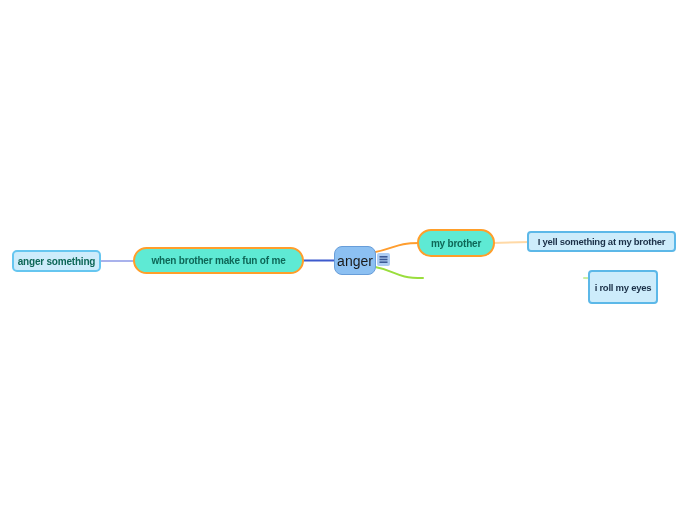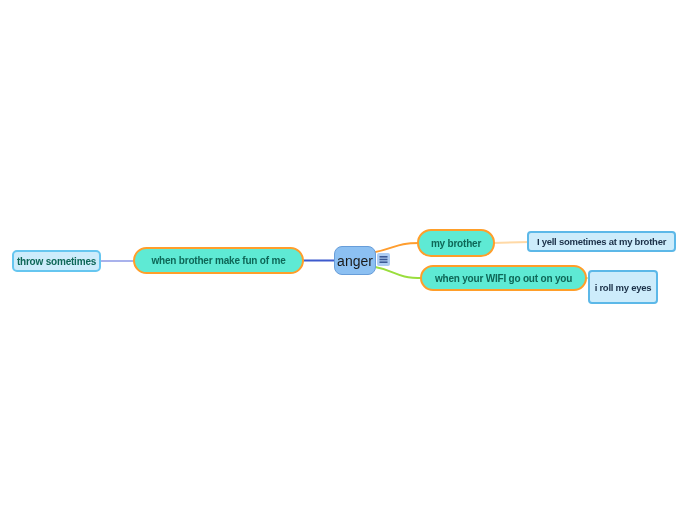--- a/index.html
+++ b/index.html
@@ -93,21 +93,21 @@
     <path d="M 371 253 C 398 248 394 243 420 243" fill="none" stroke-width="2" stroke-linecap="round" stroke="#ff9d2e"></path>
 
     <path d="M 492 243 L 530 242" fill="none" stroke-width="2" stroke-linecap="round" stroke="#ffd9a6"></path>
 
     <path d="M 371 266 C 398 271 394 278 423 278" fill="none" stroke-width="2" stroke-linecap="round" stroke="#9ade3d"></path>
 
     <path d="M 584 278 L 617 279" fill="none" stroke-width="2" stroke-linecap="round" stroke="#c9efa0"></path>
   </svg>
 
   <div class="node leaf green-text" style="left:12px; top:250px; width:89px; height:22px;">
-    <span class="lbl">throw sometimes</span>
+    <span class="lbl">anger something</span>
   </div>
 
   <div class="node topic" style="left:133px; top:247px; width:171px; height:27px;">
     <span class="lbl">when brother make fun of me</span>
   </div>
 
   <div class="node root" style="left:334px; top:246px; width:42px; height:29px;">
     <span class="lbl">anger</span>
   </div>
 
@@ -118,24 +118,21 @@
       <rect x="2.5" y="5.7" width="8" height="1.6" fill="#3c5a96"></rect>
       <rect x="2.5" y="8.4" width="8" height="1.6" fill="#3c5a96"></rect>
     </svg>
   </span>
 
   <div class="node topic" style="left:417px; top:229px; width:78px; height:28px;">
     <span class="lbl">my brother</span>
   </div>
 
   <div class="node leaf" style="left:527px; top:231px; width:149px; height:21px;">
-    <span class="lbl">I yell sometimes at my brother</span>
+    <span class="lbl">I yell something at my brother</span>
   </div>
 
-  <div class="node topic" style="left:420px; top:265px; width:167px; height:26px;">
-    <span class="lbl">when your WIFI go out on you</span>
-  </div>
 
   <div class="node leaf" style="left:588px; top:270px; width:70px; height:34px;">
     <span class="lbl">i roll my eyes</span>
   </div>
 
 </div>
 
 </body></html>

